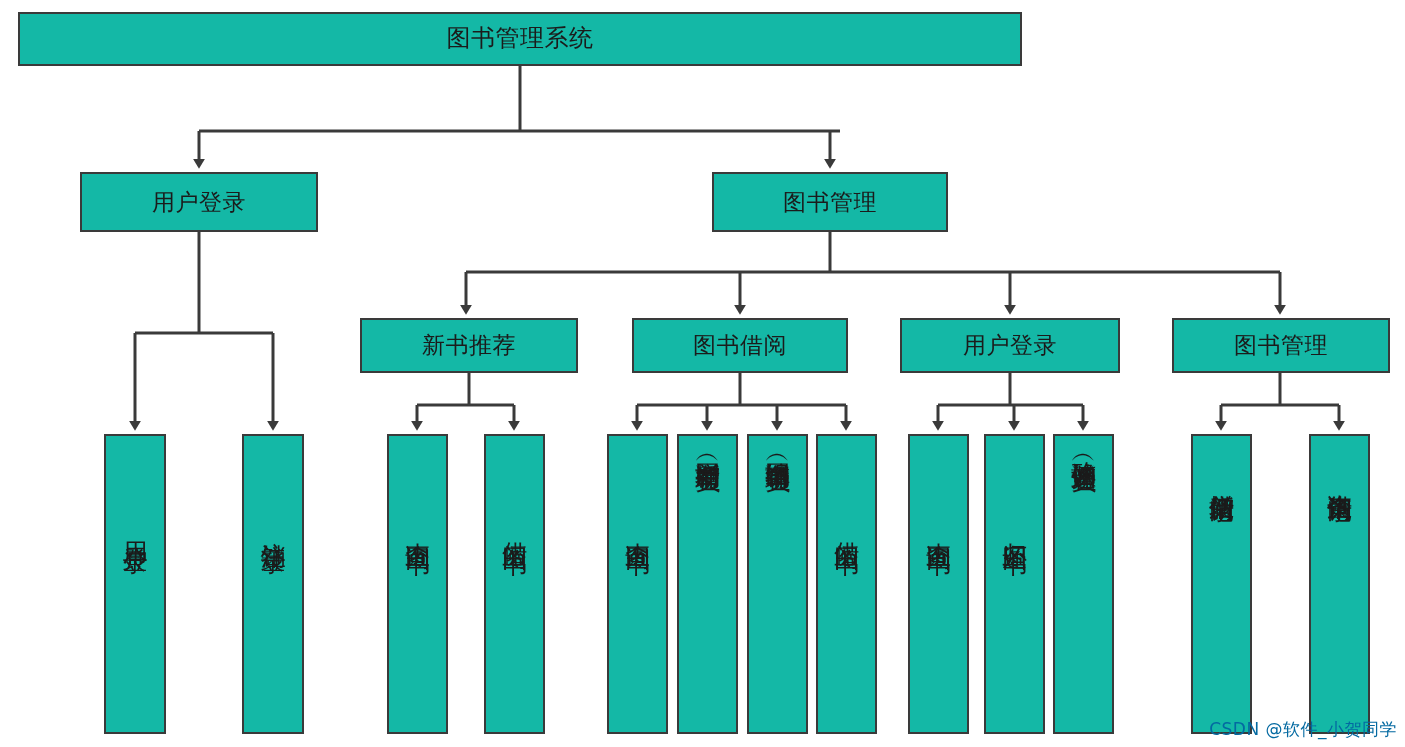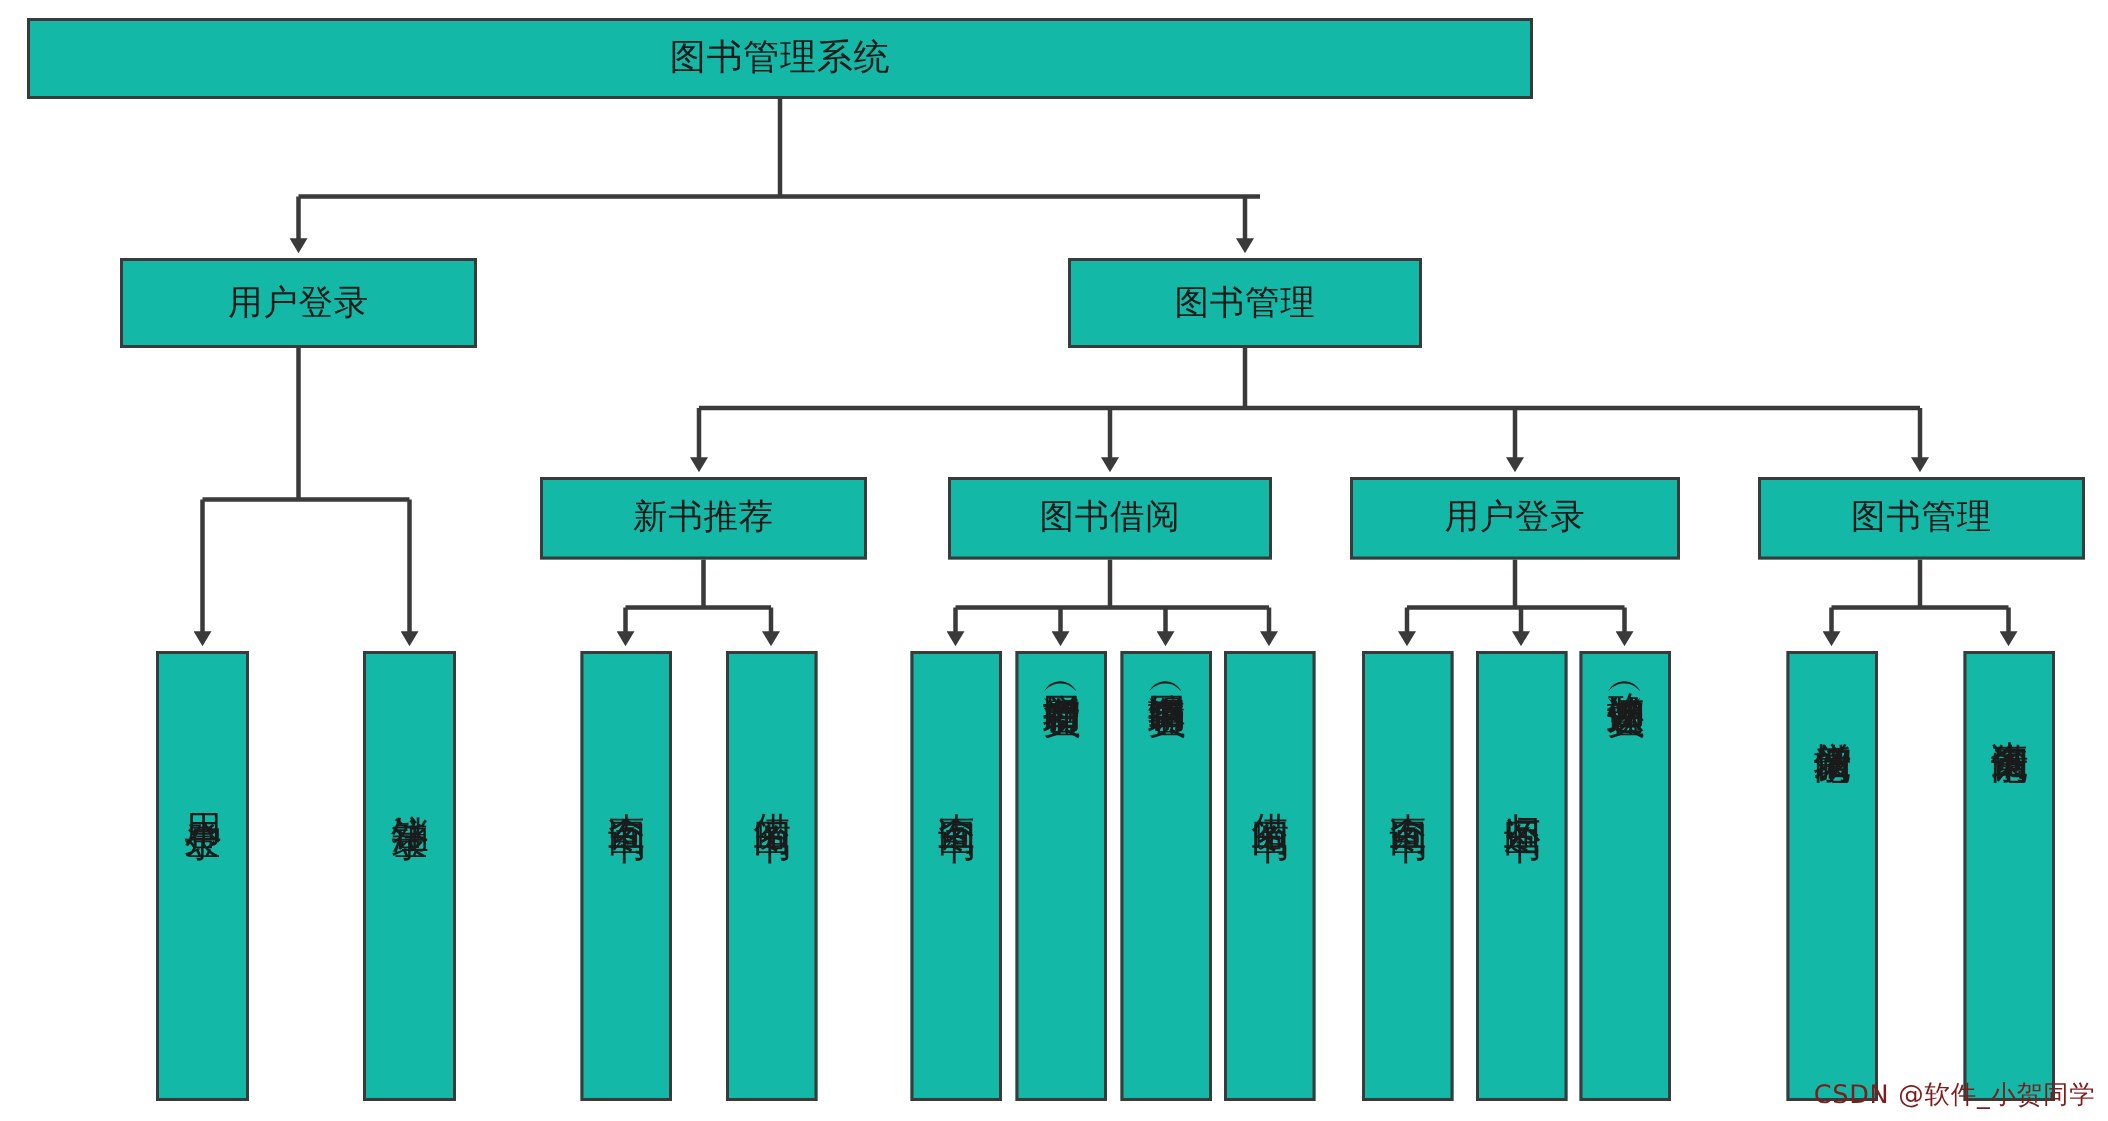--- a/index.html
+++ b/index.html
@@ -65,21 +65,21 @@
     white-space: nowrap;
   }
   .node.vert.tall .label {
     letter-spacing: 1px;
   }
   #watermark {
     position: absolute;
     right: 8px;
     bottom: 6px;
     font-size: 17px;
-    color: #7f1d1d;
+    color: #0369a1;
     letter-spacing: 0.5px;
     white-space: nowrap;
   }
 </style>
 </head>
 <body>
 
 <div id="canvas">
 
   <svg id="edges" viewBox="0 0 1405 747" width="1405" height="747">

